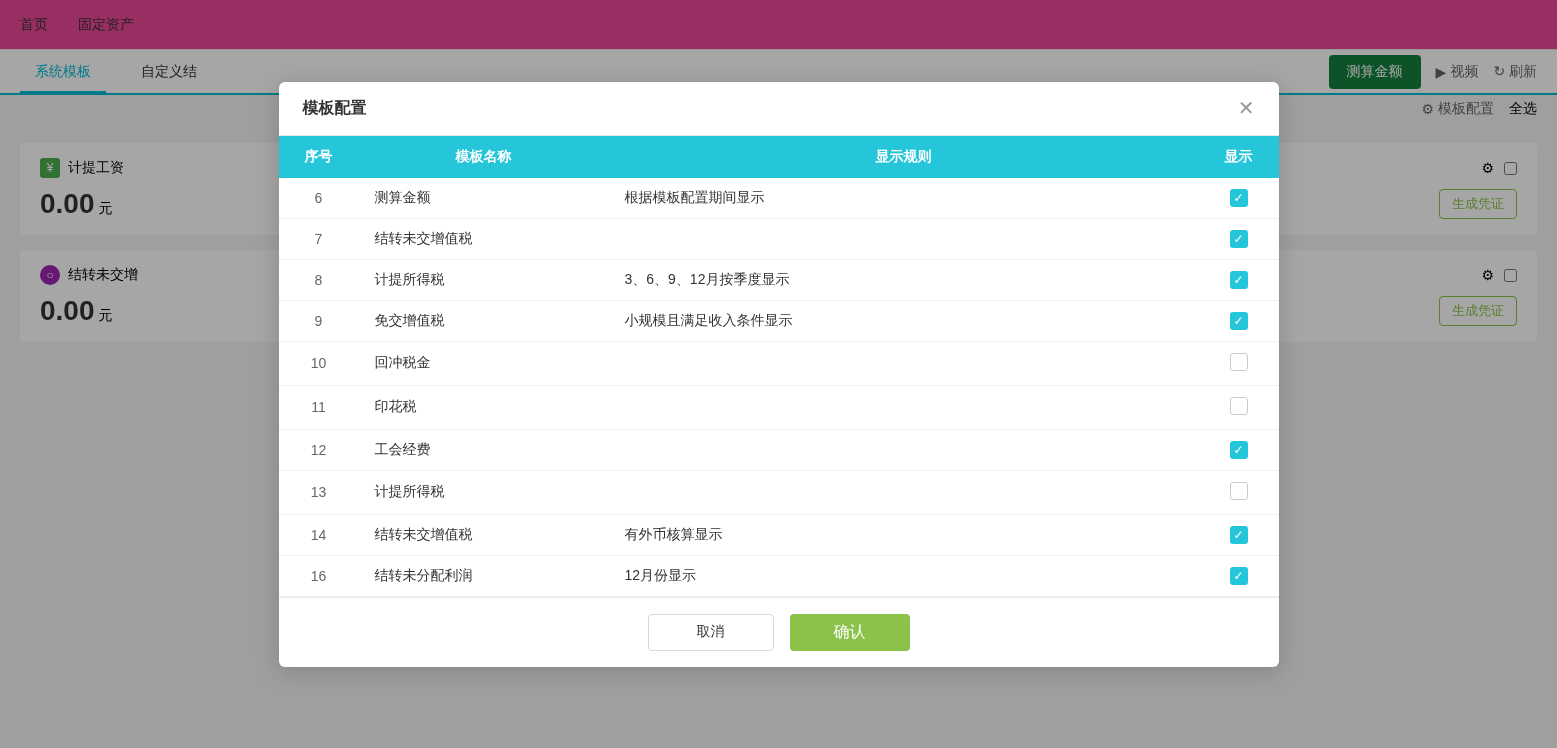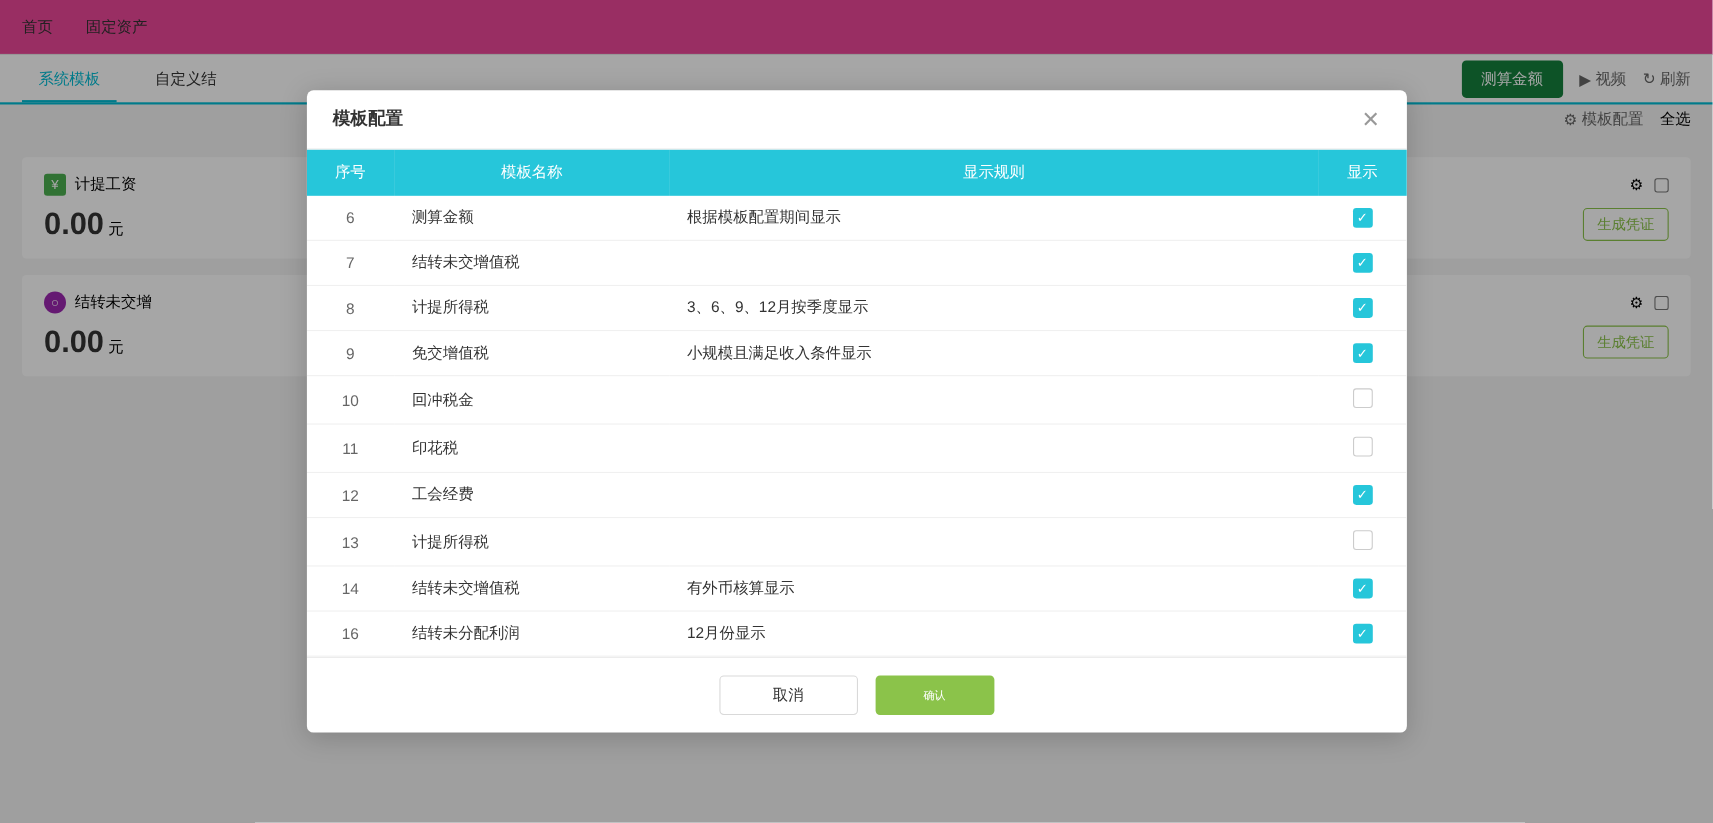--- a/index.html
+++ b/index.html
@@ -222,21 +222,21 @@
     }
 
     .config-table thead tr {
       background: #26c6da;
       color: #fff;
     }
 
     .config-table thead th {
       padding: 12px 16px;
       text-align: center;
-      font-weight: normal;
+      font-weight: bold;
       font-size: 14px;
     }
 
     .config-table thead th:first-child {
       width: 80px;
     }
 
     .config-table thead th:nth-child(2) {
       width: 250px;
     }
@@ -315,21 +315,21 @@
       font-size: 14px;
     }
 
     .btn-confirm {
       padding: 8px 44px;
       border: none;
       background: #8bc34a;
       color: #fff;
       border-radius: 4px;
       cursor: pointer;
-      font-size: 10px;
+      font-size: 16px;
     }
 
     
     .table-scroll {
       max-height: 550px;
       overflow-y: auto;
       position: relative;
     }
 
     .table-scroll::-webkit-scrollbar {

